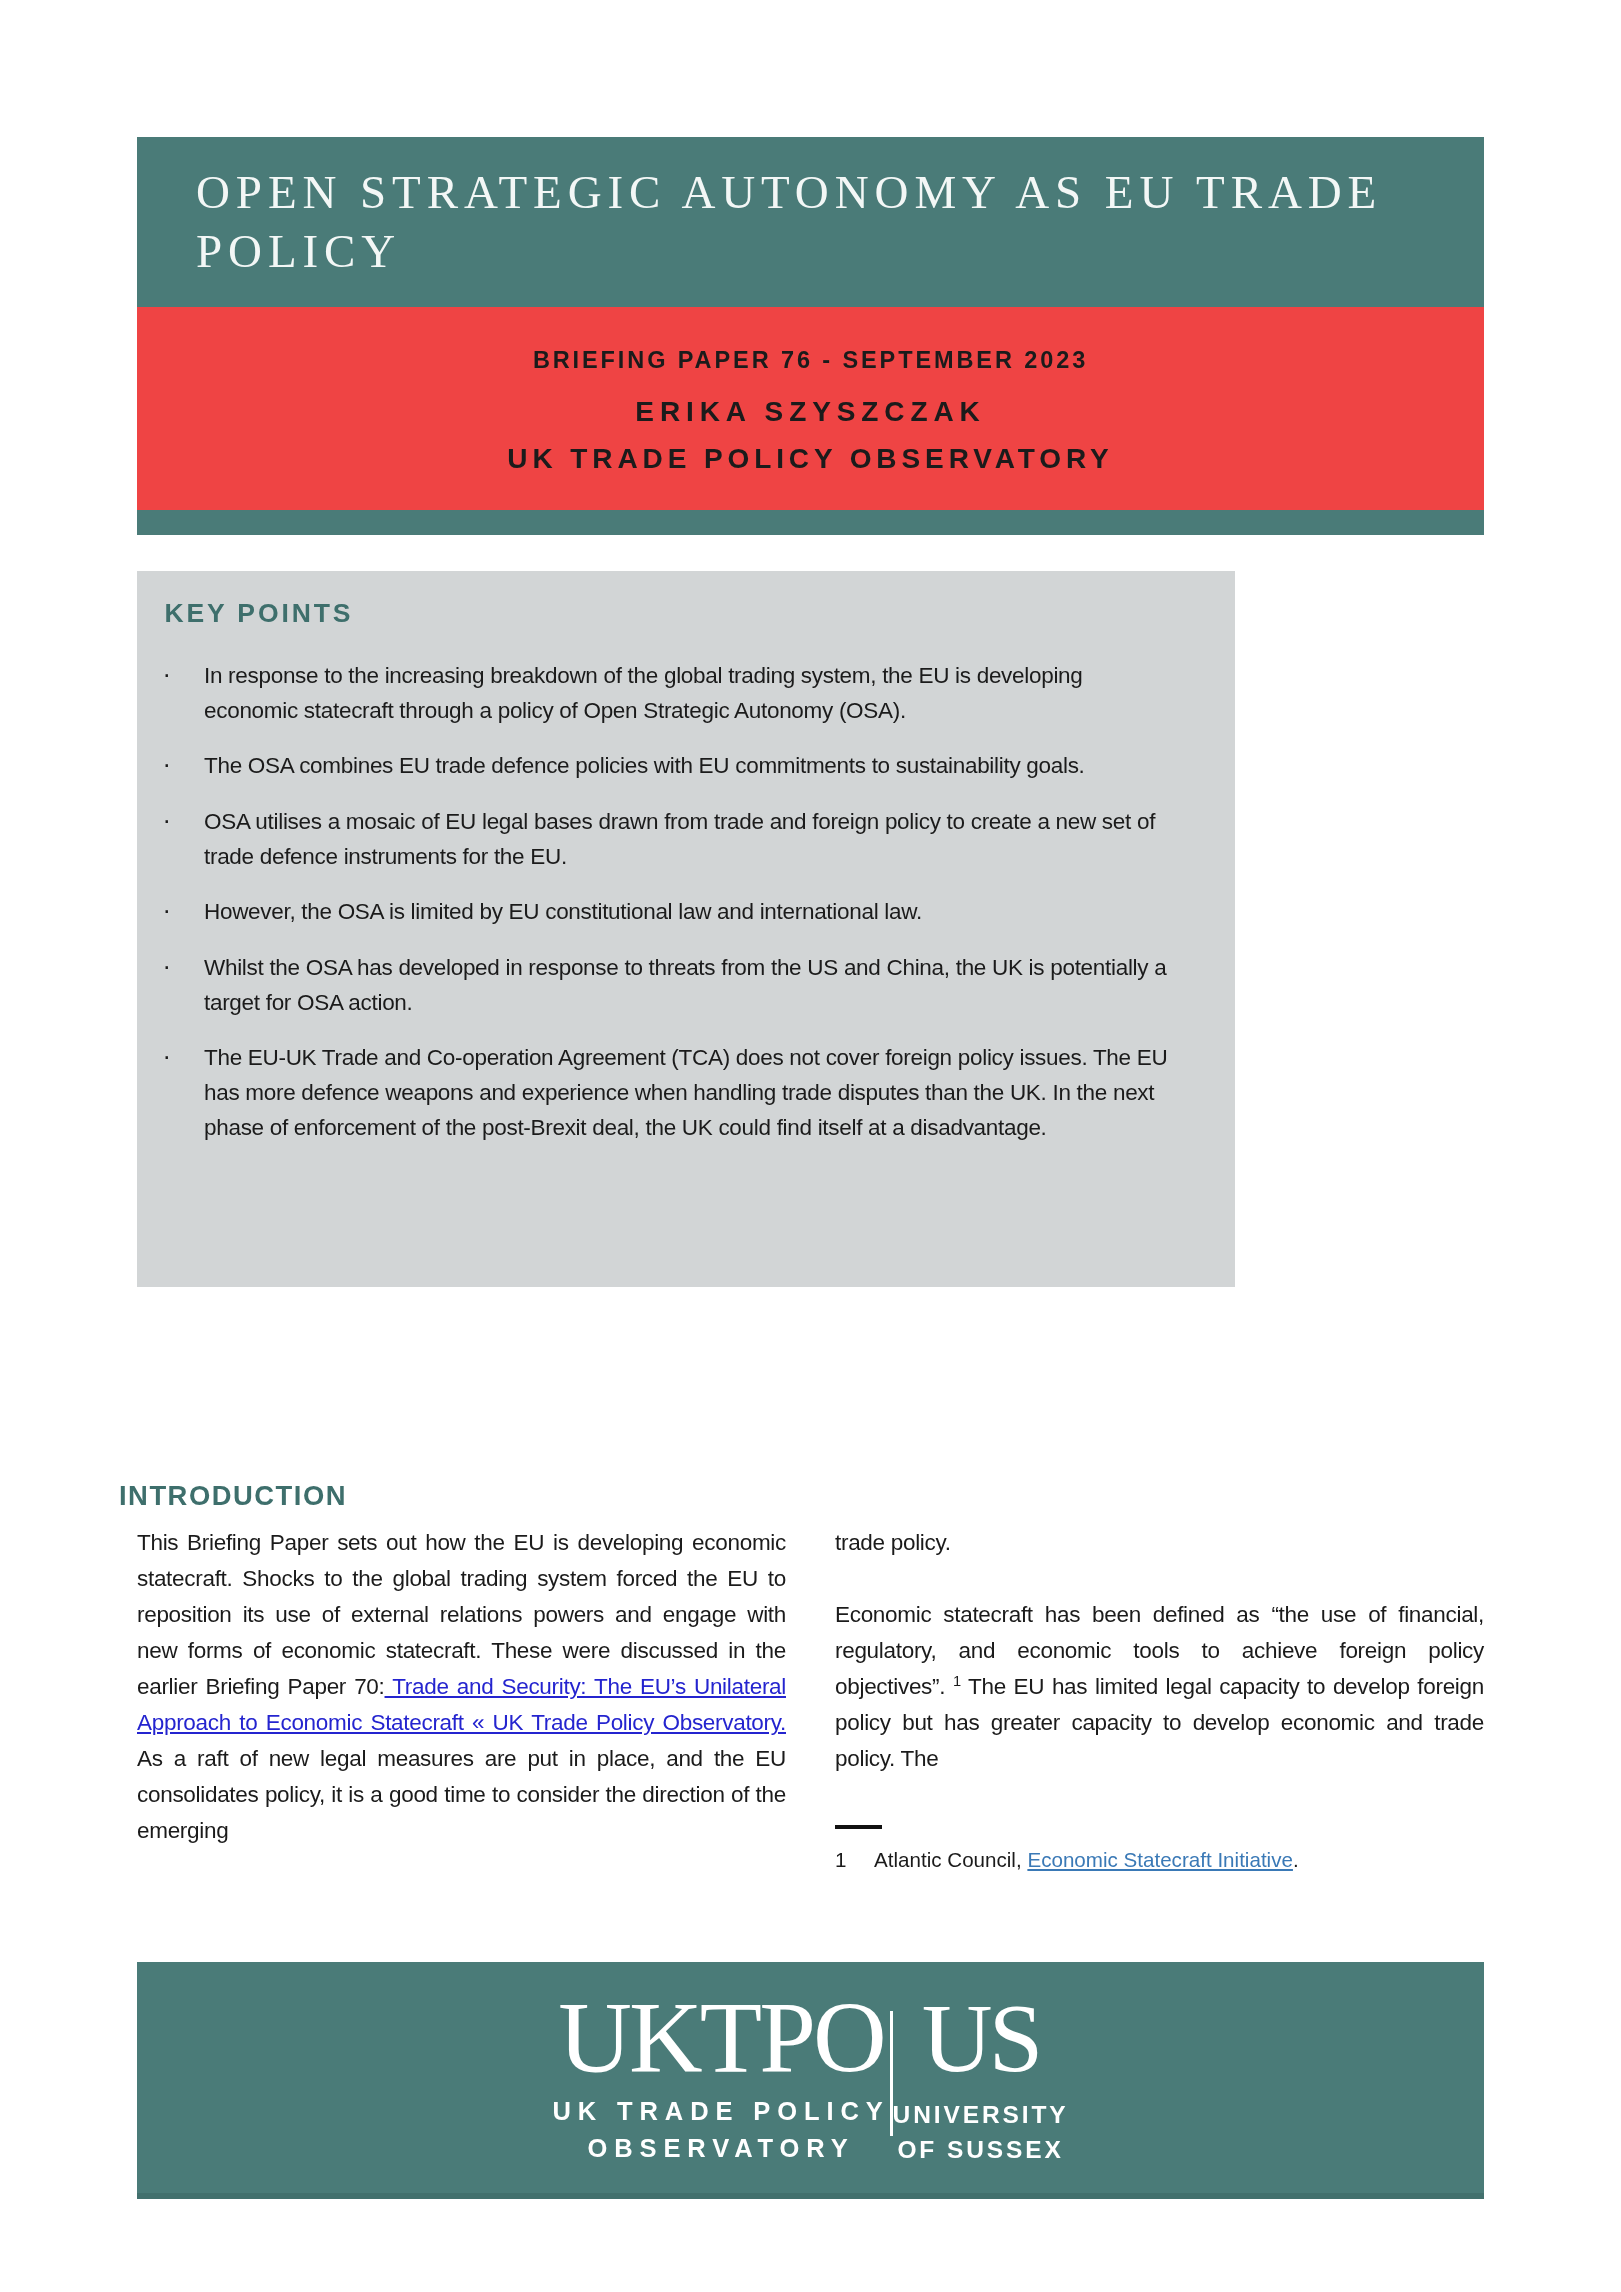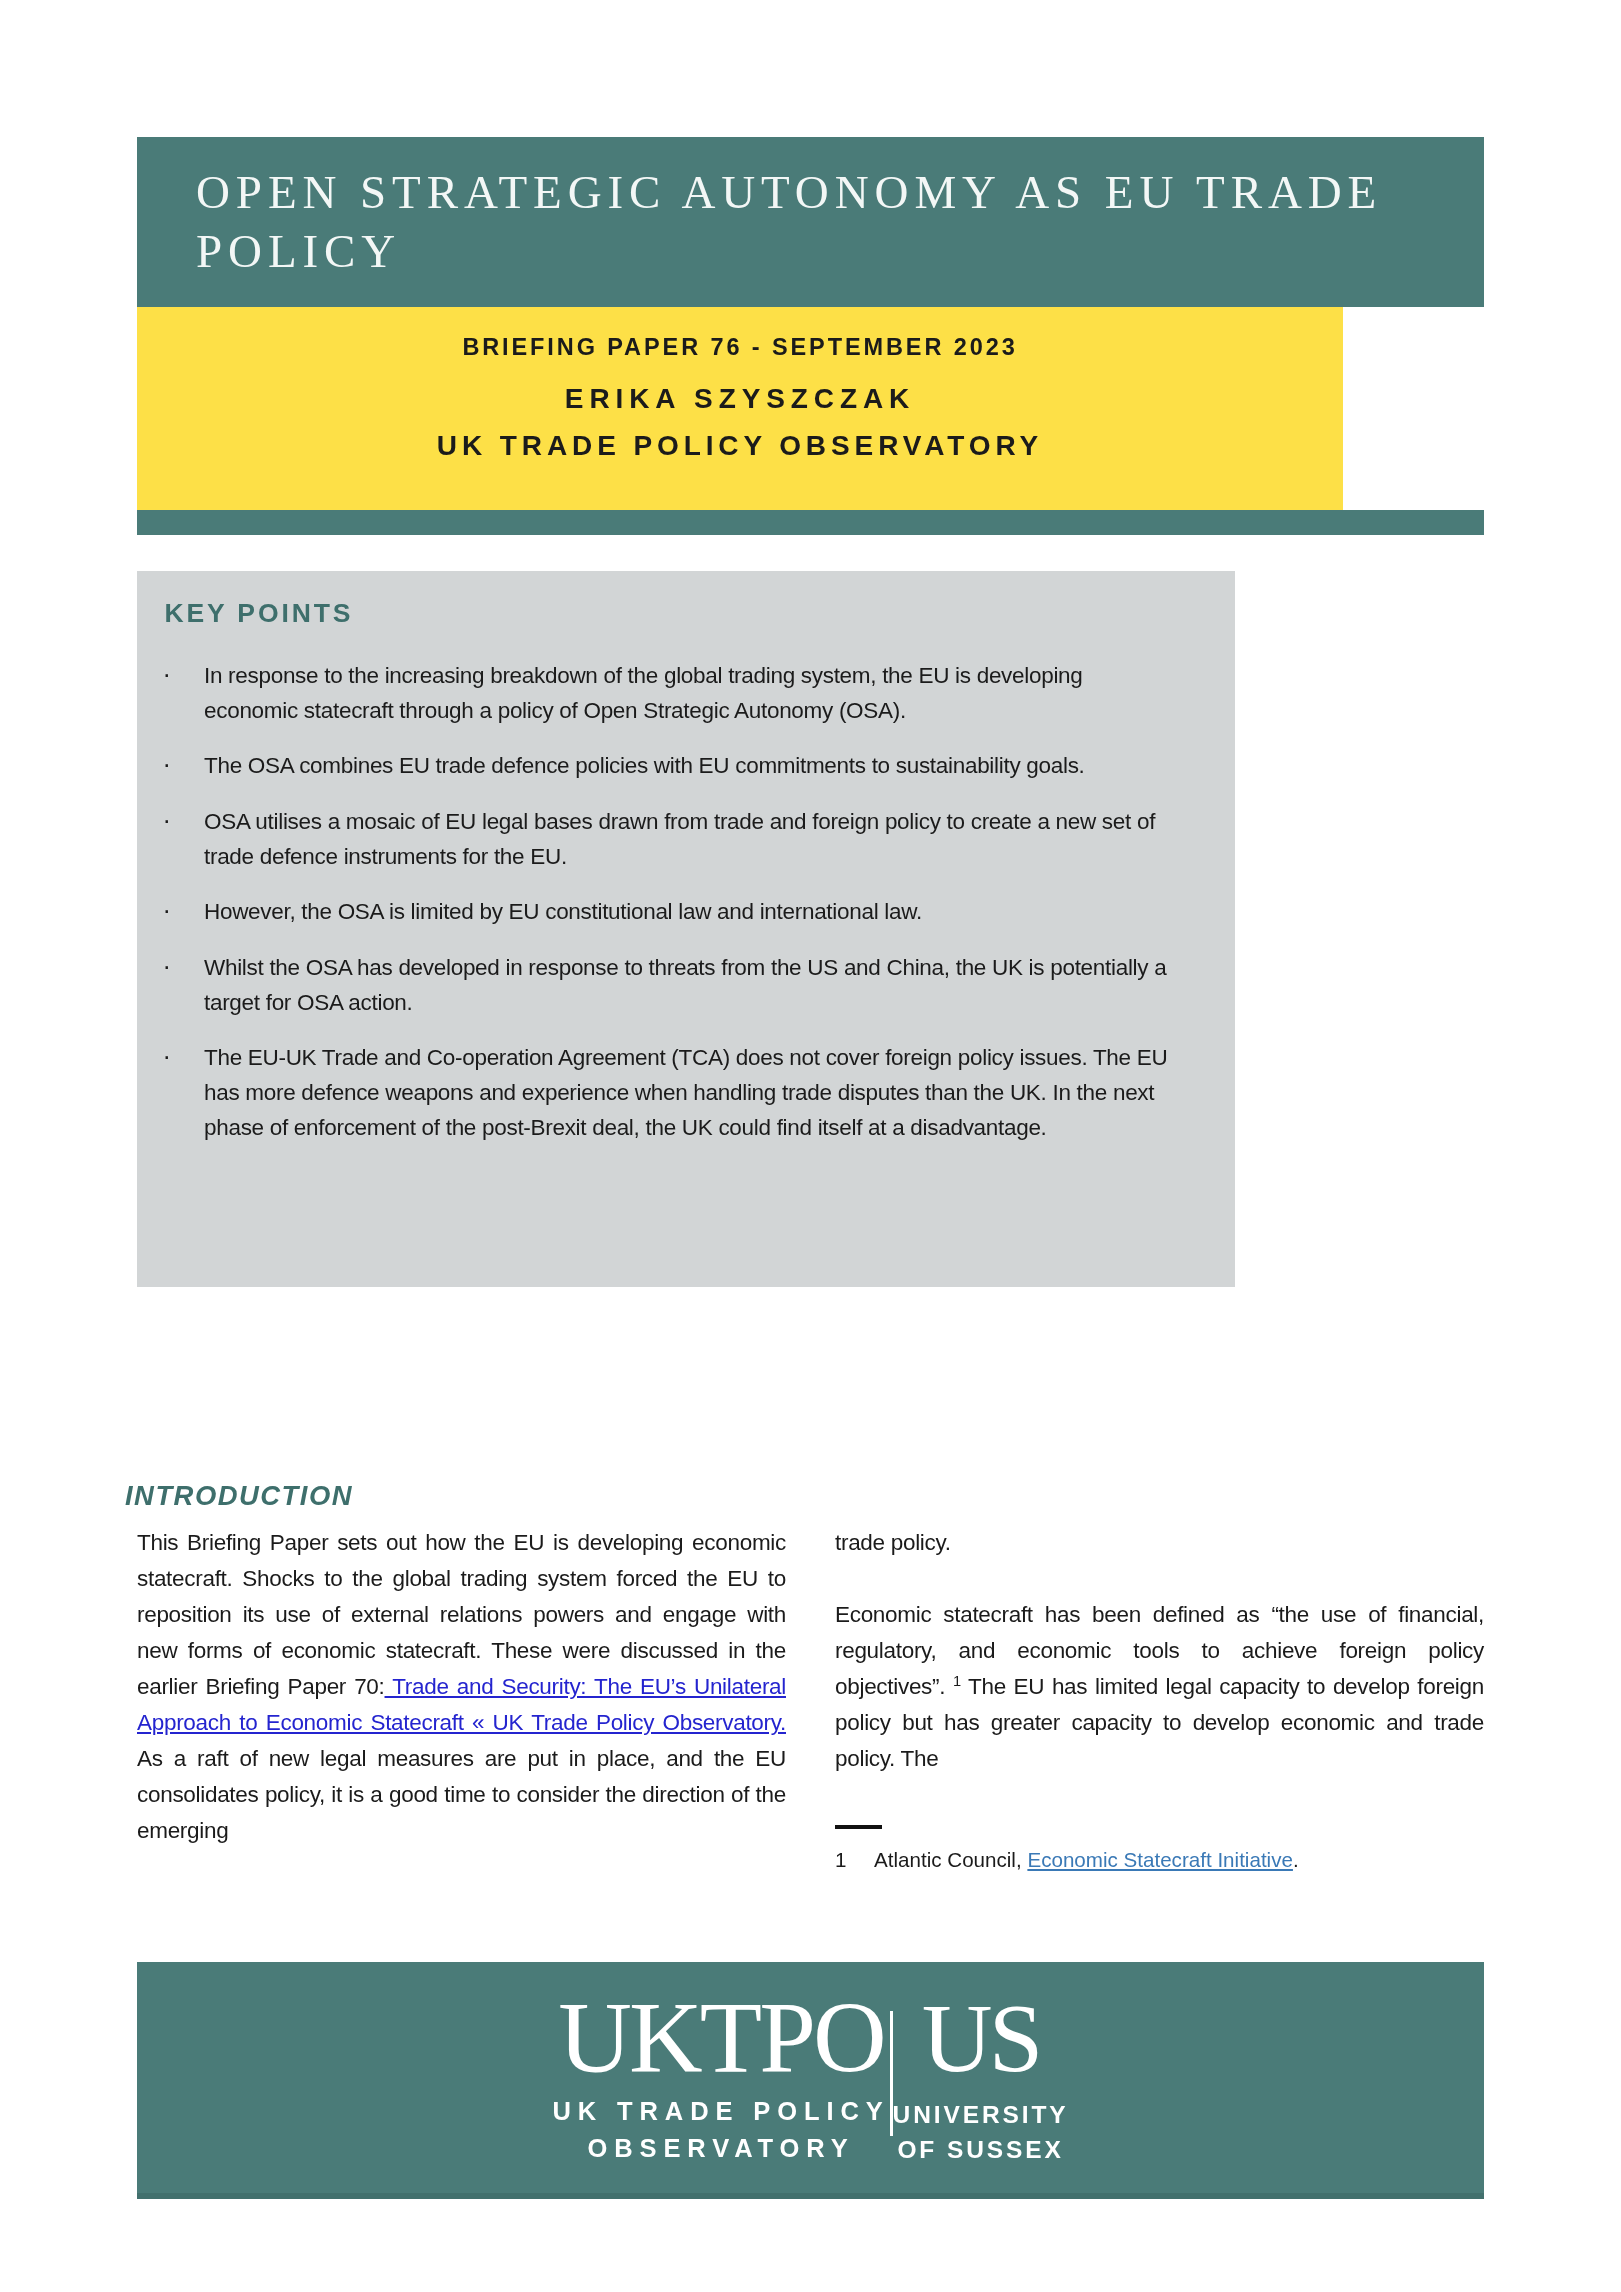--- a/index.html
+++ b/index.html
@@ -30,25 +30,25 @@
     letter-spacing: 5.9px;
     color: #f3f7f6;
     text-align: left;
     margin: 0;
   }
 
   
   .subheader-band {
     position: absolute;
     left: 137px; top: 307px;
-    width: 1206px; height: 203px;
-    background: #fde047;
+    width: 1347px; height: 203px;
+    background: #ef4444;
     text-align: center;
     box-sizing: border-box;
-    padding-top: 27px;
+    padding-top: 40px;
   }
   .briefing-line {
     font-size: 23.5px; font-weight: 700; letter-spacing: 2.9px;
     color: #1b1b1b; margin: 0 0 21.6px 0;
   }
   .author-line {
     font-size: 28px; font-weight: 600; letter-spacing: 5.9px;
     color: #1b1b1b; margin: 0 0 15.7px 0;
   }
   .org-line {
@@ -94,25 +94,24 @@
   .kp-dot {
     position: absolute;
     left: 25.5px; top: -1px;
     font-size: 25.5px;
     color: #1b1b1b;
   }
 
   
   .intro-heading {
     position: absolute;
-    left: 125px; top: 1480px;
+    left: 119px; top: 1480px;
     font-size: 27.4px; font-weight: 700; letter-spacing: 1.5px;
     color: #3e6f6c;
     margin: 0;
-    font-style: italic;
   }
   .col {
     position: absolute;
     top: 1525px;
     width: 649px;
     font-size: 22.5px;
     line-height: 36px;
     letter-spacing: -0.3px;
     text-align: justify;
     color: #1b1b1b;

